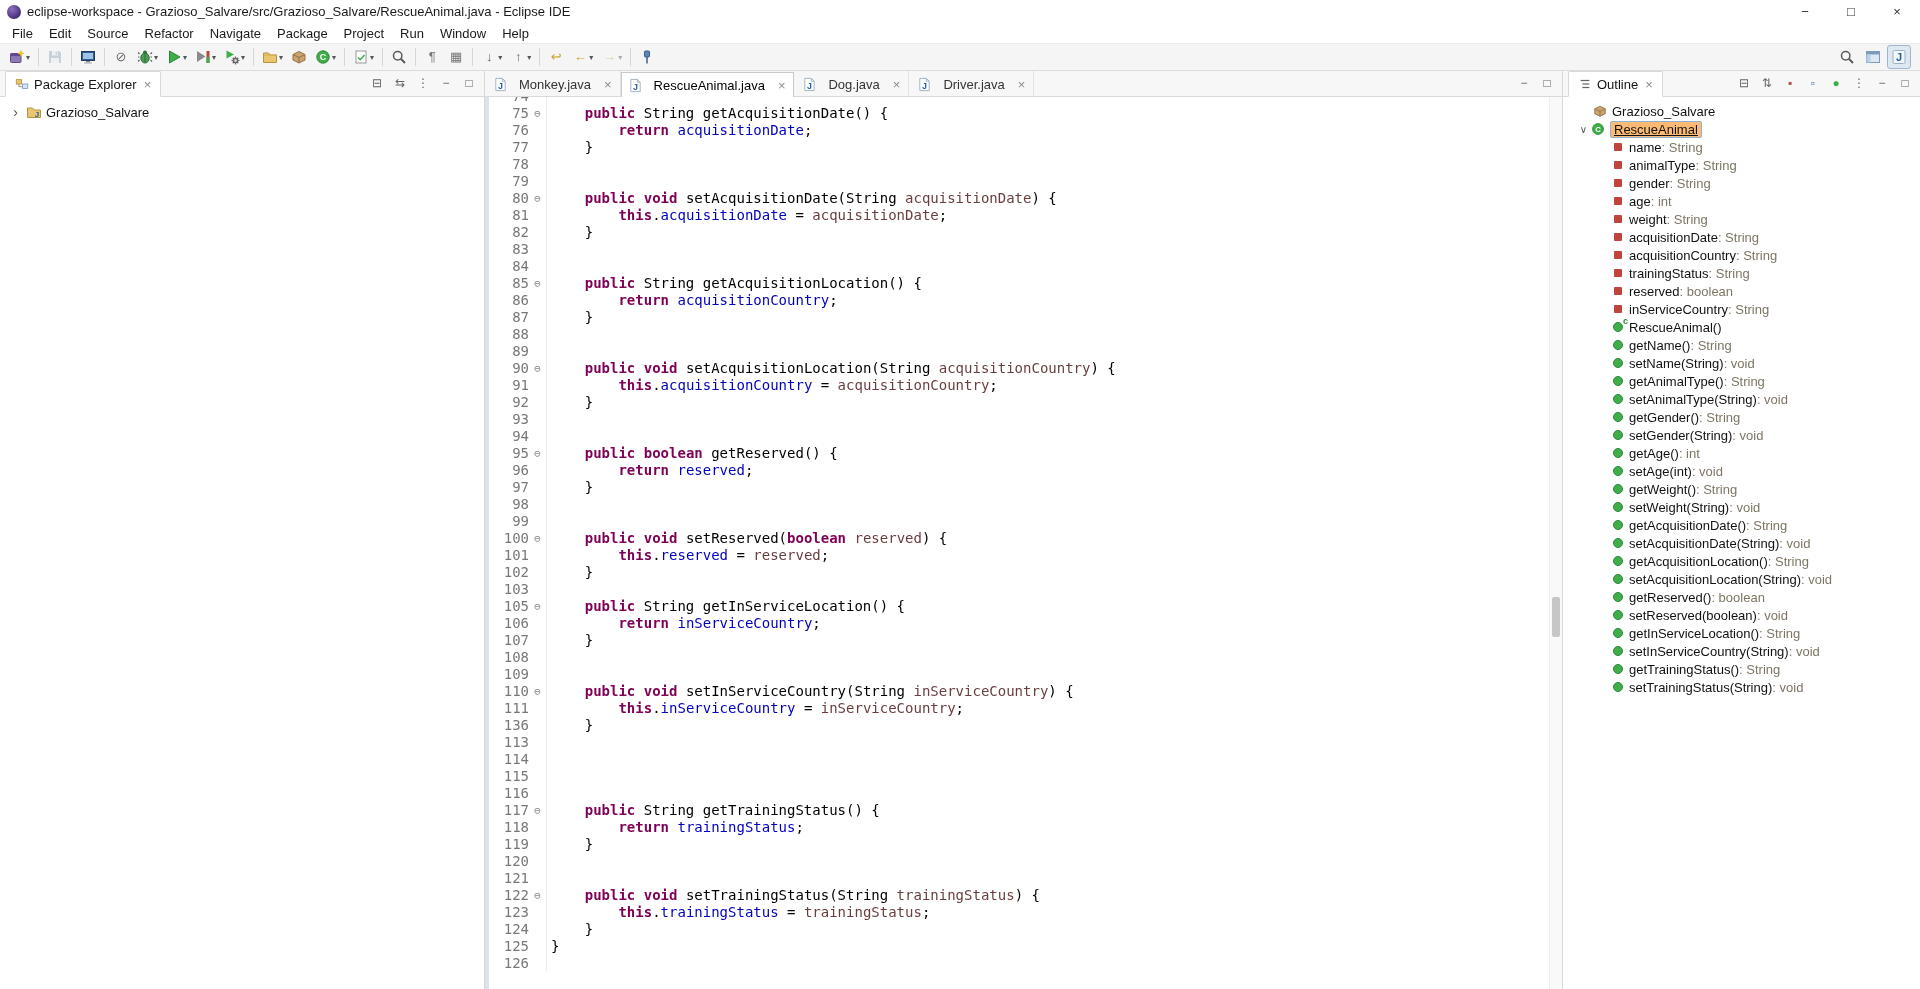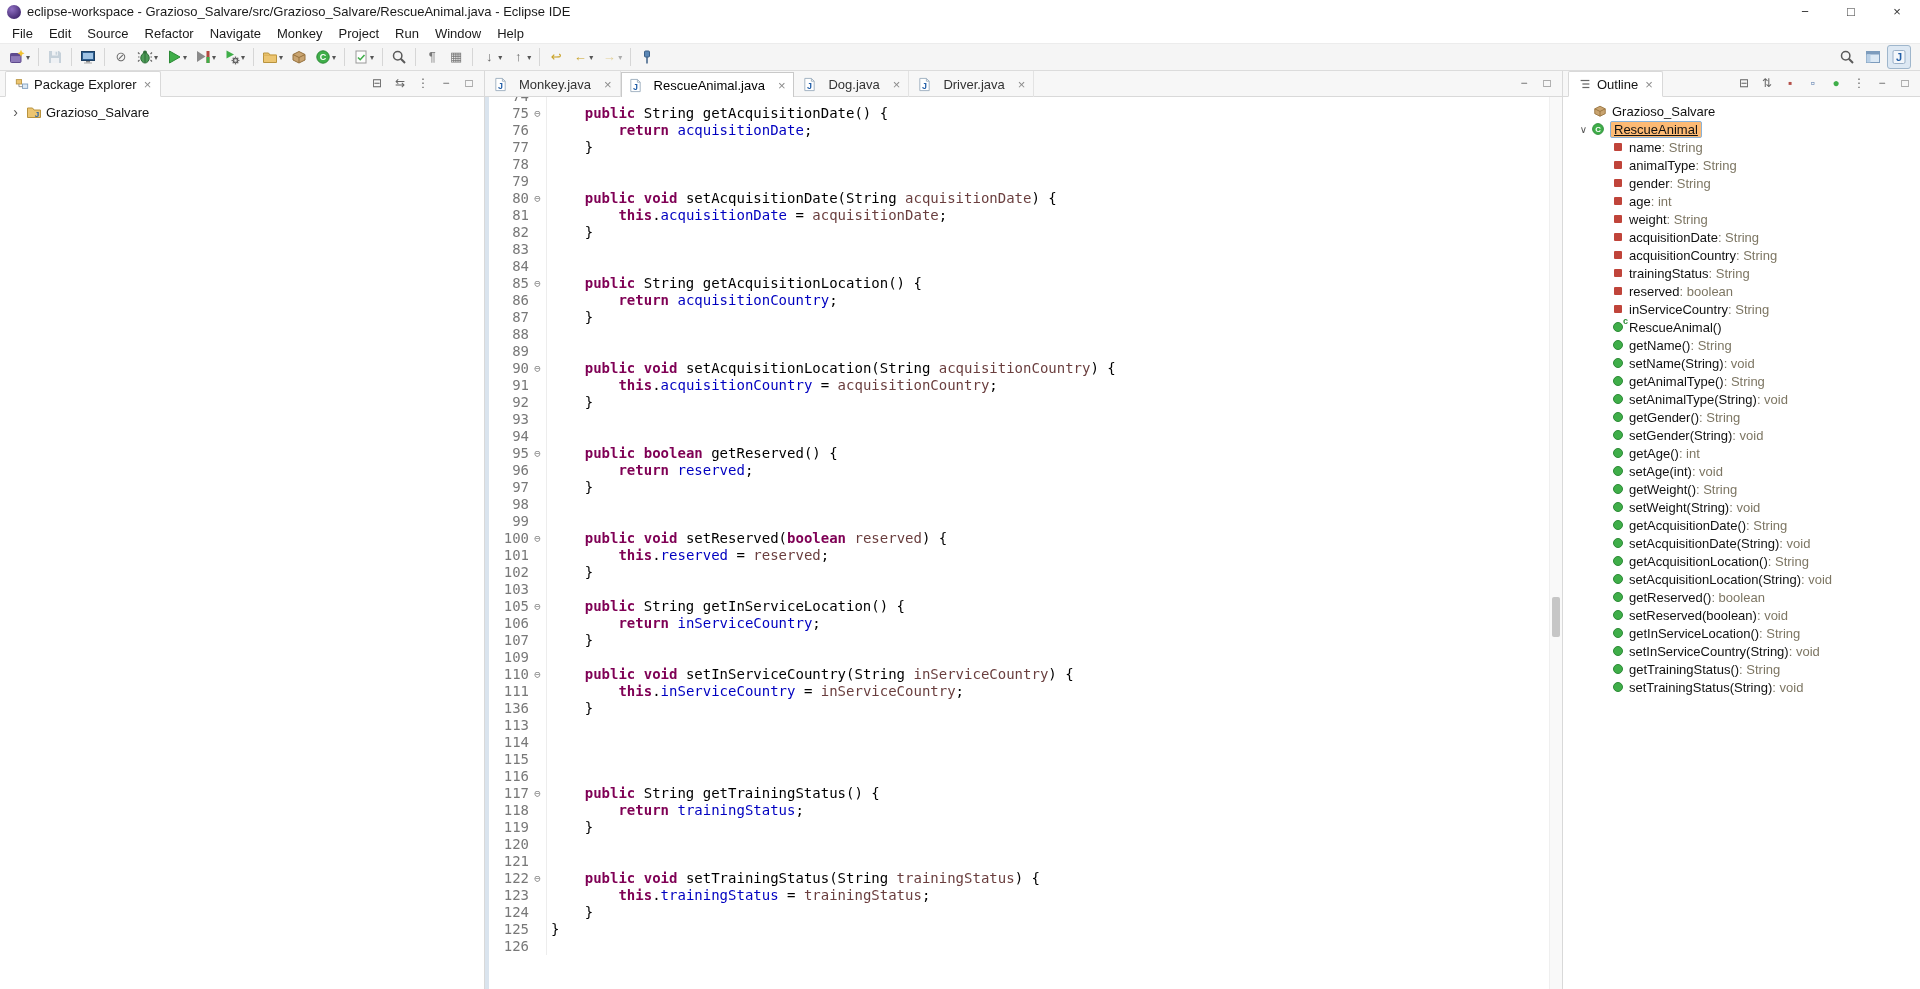--- a/index.html
+++ b/index.html
@@ -204,21 +204,21 @@
       <div class="win-btn">×</div>
     </div>
   </div>
 
   <div class="menubar" id="menubar">
       <div class="menu-item">File</div>
       <div class="menu-item">Edit</div>
       <div class="menu-item">Source</div>
       <div class="menu-item">Refactor</div>
       <div class="menu-item">Navigate</div>
-      <div class="menu-item">Monkey</div>
+      <div class="menu-item">Package</div>
       <div class="menu-item">Project</div>
       <div class="menu-item">Run</div>
       <div class="menu-item">Window</div>
       <div class="menu-item">Help</div>
     </div>
 
   <div class="toolbar" id="toolbar">
       <div class="tb-btn">
         <svg class="svgicon">
           <use href="#i-newwiz" xlink:href="#i-newwiz"></use>
@@ -459,20 +459,21 @@
             <div class="code-line"><span class="ln">97</span><span class="fold"></span><span class="code"><span class="tk-p">    }</span></span></div>
             <div class="code-line"><span class="ln">98</span><span class="fold"></span><span class="code"></span></div>
             <div class="code-line"><span class="ln">99</span><span class="fold"></span><span class="code"></span></div>
             <div class="code-line"><span class="ln">100</span><span class="fold">⊖</span><span class="code"><span class="tk-p">    </span><span class="tk-k">public</span><span class="tk-p"> </span><span class="tk-k">void</span><span class="tk-p"> setReserved(</span><span class="tk-k">boolean</span><span class="tk-p"> </span><span class="tk-a">reserved</span><span class="tk-p">) {</span></span></div>
             <div class="code-line"><span class="ln">101</span><span class="fold"></span><span class="code"><span class="tk-p">        </span><span class="tk-k">this</span><span class="tk-p">.</span><span class="tk-f">reserved</span><span class="tk-p"> = </span><span class="tk-a">reserved</span><span class="tk-p">;</span></span></div>
             <div class="code-line"><span class="ln">102</span><span class="fold"></span><span class="code"><span class="tk-p">    }</span></span></div>
             <div class="code-line"><span class="ln">103</span><span class="fold"></span><span class="code"></span></div>
             <div class="code-line"><span class="ln">105</span><span class="fold">⊖</span><span class="code"><span class="tk-p">    </span><span class="tk-k">public</span><span class="tk-p"> String getInServiceLocation() {</span></span></div>
             <div class="code-line"><span class="ln">106</span><span class="fold"></span><span class="code"><span class="tk-p">        </span><span class="tk-k">return</span><span class="tk-p"> </span><span class="tk-f">inServiceCountry</span><span class="tk-p">;</span></span></div>
             <div class="code-line"><span class="ln">107</span><span class="fold"></span><span class="code"><span class="tk-p">    }</span></span></div>
+            <div class="code-line"><span class="ln">108</span><span class="fold"></span><span class="code"></span></div>
             <div class="code-line"><span class="ln">109</span><span class="fold"></span><span class="code"></span></div>
             <div class="code-line"><span class="ln">110</span><span class="fold">⊖</span><span class="code"><span class="tk-p">    </span><span class="tk-k">public</span><span class="tk-p"> </span><span class="tk-k">void</span><span class="tk-p"> setInServiceCountry(String </span><span class="tk-a">inServiceCountry</span><span class="tk-p">) {</span></span></div>
             <div class="code-line"><span class="ln">111</span><span class="fold"></span><span class="code"><span class="tk-p">        </span><span class="tk-k">this</span><span class="tk-p">.</span><span class="tk-f">inServiceCountry</span><span class="tk-p"> = </span><span class="tk-a">inServiceCountry</span><span class="tk-p">;</span></span></div>
             <div class="code-line"><span class="ln">136</span><span class="fold"></span><span class="code"><span class="tk-p">    }</span></span></div>
             <div class="code-line"><span class="ln">113</span><span class="fold"></span><span class="code"></span></div>
             <div class="code-line"><span class="ln">114</span><span class="fold"></span><span class="code"></span></div>
             <div class="code-line"><span class="ln">115</span><span class="fold"></span><span class="code"></span></div>
             <div class="code-line"><span class="ln">116</span><span class="fold"></span><span class="code"></span></div>
             <div class="code-line"><span class="ln">117</span><span class="fold">⊖</span><span class="code"><span class="tk-p">    </span><span class="tk-k">public</span><span class="tk-p"> String getTrainingStatus() {</span></span></div>
             <div class="code-line"><span class="ln">118</span><span class="fold"></span><span class="code"><span class="tk-p">        </span><span class="tk-k">return</span><span class="tk-p"> </span><span class="tk-f">trainingStatus</span><span class="tk-p">;</span></span></div>

